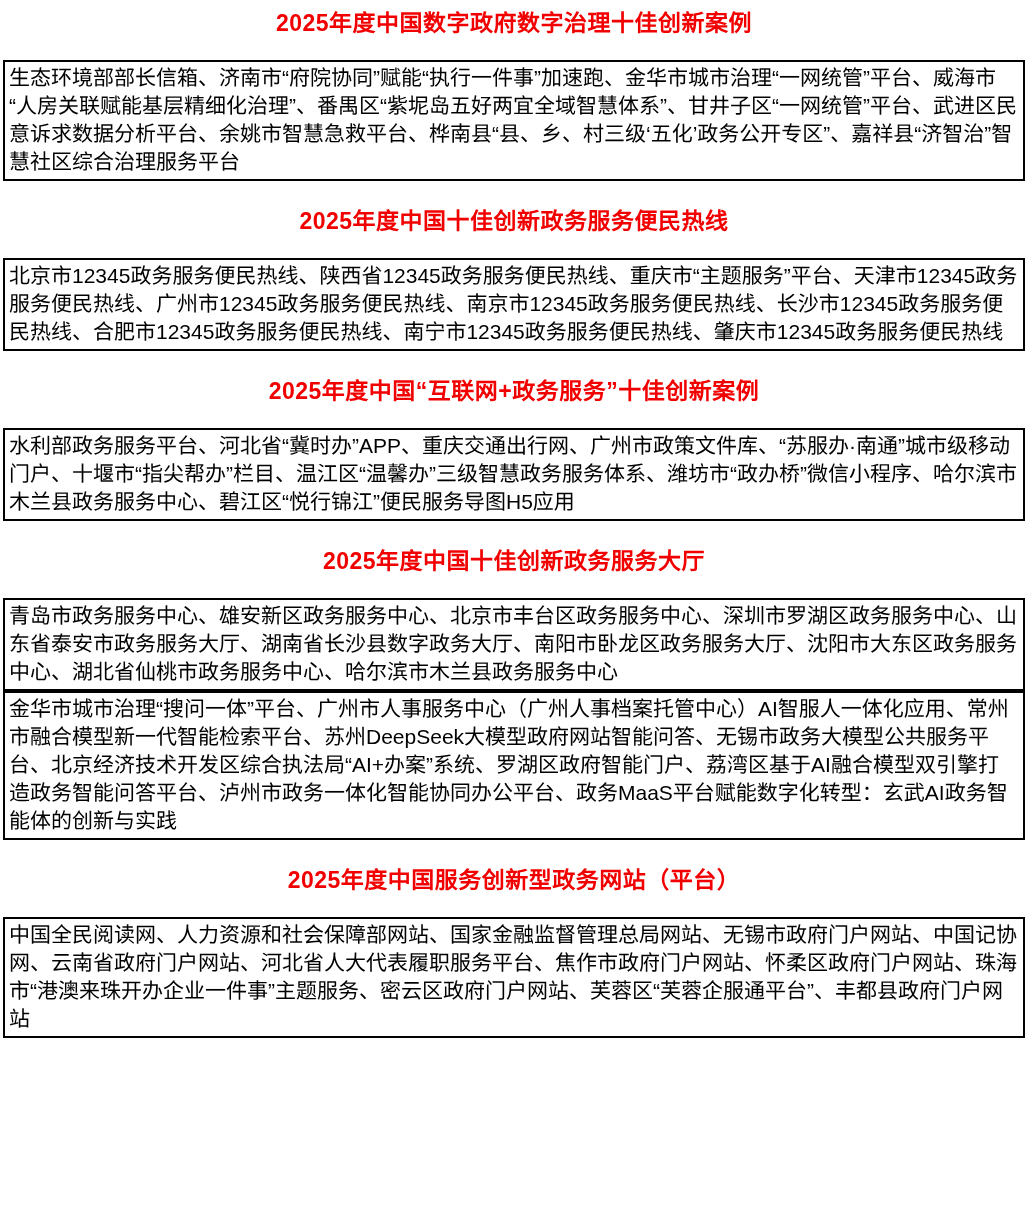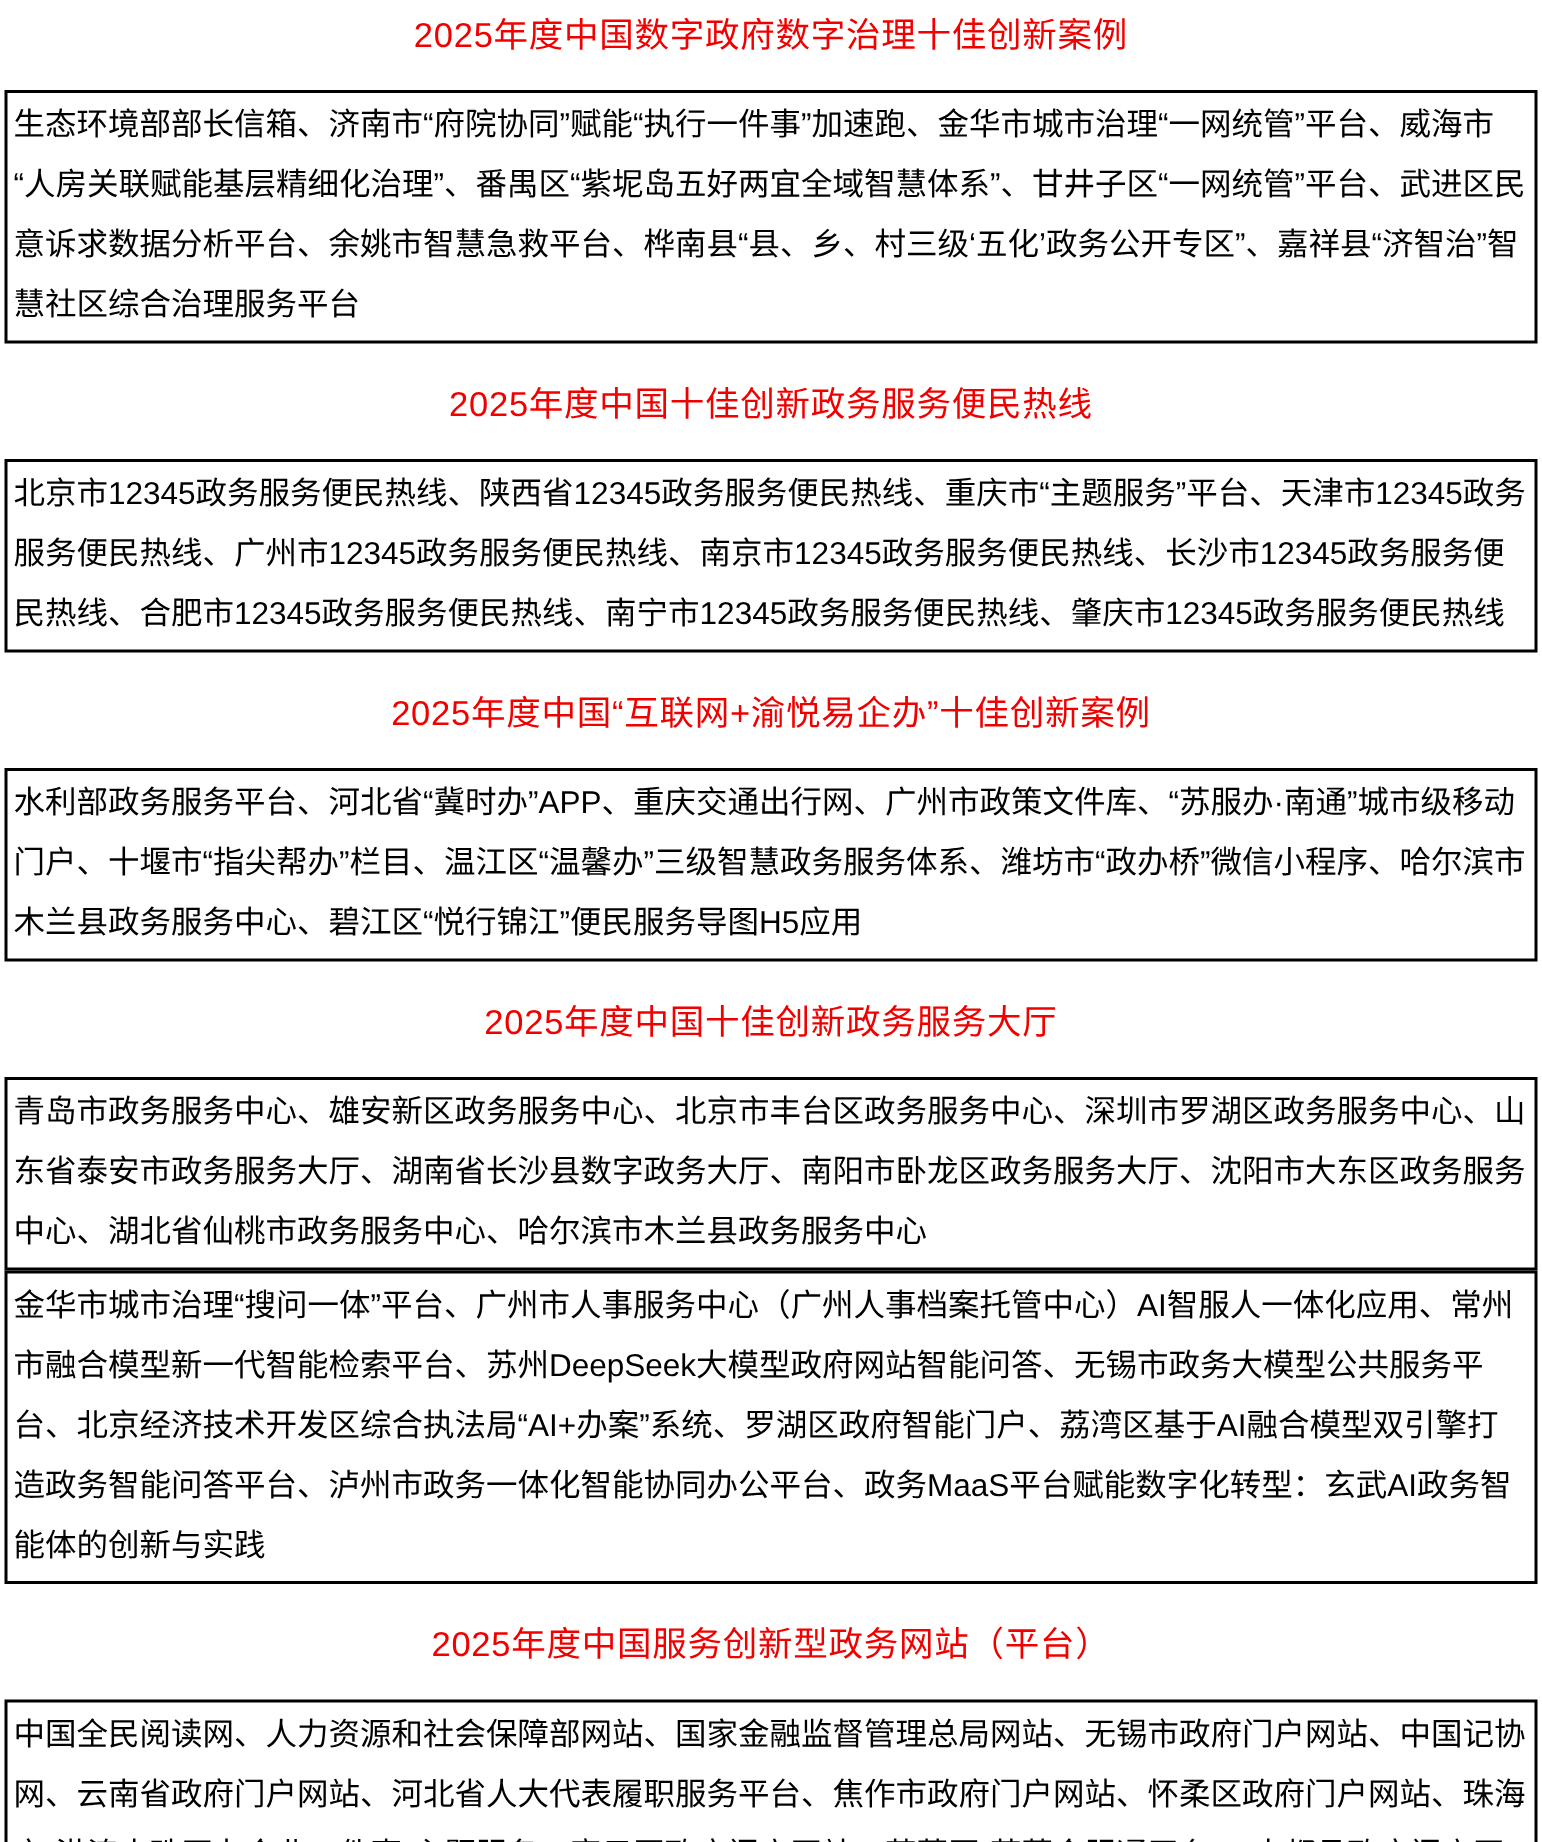--- a/index.html
+++ b/index.html
@@ -8,39 +8,39 @@
     font-family: "Liberation Sans", "DejaVu Sans", sans-serif;
   }
   .page {
     width: 1028px;
     min-height: 1228px;
     background: #ffffff;
     padding: 6px 2px 10px 2px;
   }
   .section-title {
     color: #f20000;
-    font-weight: normal;
+    font-weight: bold;
     font-size: 23px;
     line-height: 26px;
     text-align: center;
     margin: 27px 0 24px 0;
     letter-spacing: 0.5px;
   }
   .section:first-child .section-title {
     margin-top: 4px;
   }
   .section-box {
     border: 2px solid #000000;
     margin: 0 1px;
     padding: 2px 4px 3px 4px;
   }
   .section-body {
     color: #000000;
     font-size: 21px;
-    line-height: 40px;
+    line-height: 28px;
     text-align: left;
     word-break: break-all;
   }
 </style>
 </head>
 <body>
 
 <div class="page">
 
   <div class="section">
@@ -51,21 +51,21 @@
   </div>
 
   <div class="section">
     <h2 class="section-title">2025年度中国十佳创新政务服务便民热线</h2>
     <div class="section-box">
       <p class="section-body">北京市12345政务服务便民热线、陕西省12345政务服务便民热线、重庆市“主题服务”平台、天津市12345政务服务便民热线、广州市12345政务服务便民热线、南京市12345政务服务便民热线、长沙市12345政务服务便民热线、合肥市12345政务服务便民热线、南宁市12345政务服务便民热线、肇庆市12345政务服务便民热线</p>
     </div>
   </div>
 
   <div class="section">
-    <h2 class="section-title">2025年度中国“互联网+渝悦易企办”十佳创新案例</h2>
+    <h2 class="section-title">2025年度中国“互联网+政务服务”十佳创新案例</h2>
     <div class="section-box">
       <p class="section-body">水利部政务服务平台、河北省“冀时办”APP、重庆交通出行网、广州市政策文件库、“苏服办·南通”城市级移动门户、十堰市“指尖帮办”栏目、温江区“温馨办”三级智慧政务服务体系、潍坊市“政办桥”微信小程序、哈尔滨市木兰县政务服务中心、碧江区“悦行锦江”便民服务导图H5应用</p>
     </div>
   </div>
 
   <div class="section">
     <h2 class="section-title">2025年度中国十佳创新政务服务大厅</h2>
     <div class="section-box">
       <p class="section-body">青岛市政务服务中心、雄安新区政务服务中心、北京市丰台区政务服务中心、深圳市罗湖区政务服务中心、山东省泰安市政务服务大厅、湖南省长沙县数字政务大厅、南阳市卧龙区政务服务大厅、沈阳市大东区政务服务中心、湖北省仙桃市政务服务中心、哈尔滨市木兰县政务服务中心</p>
     </div>

